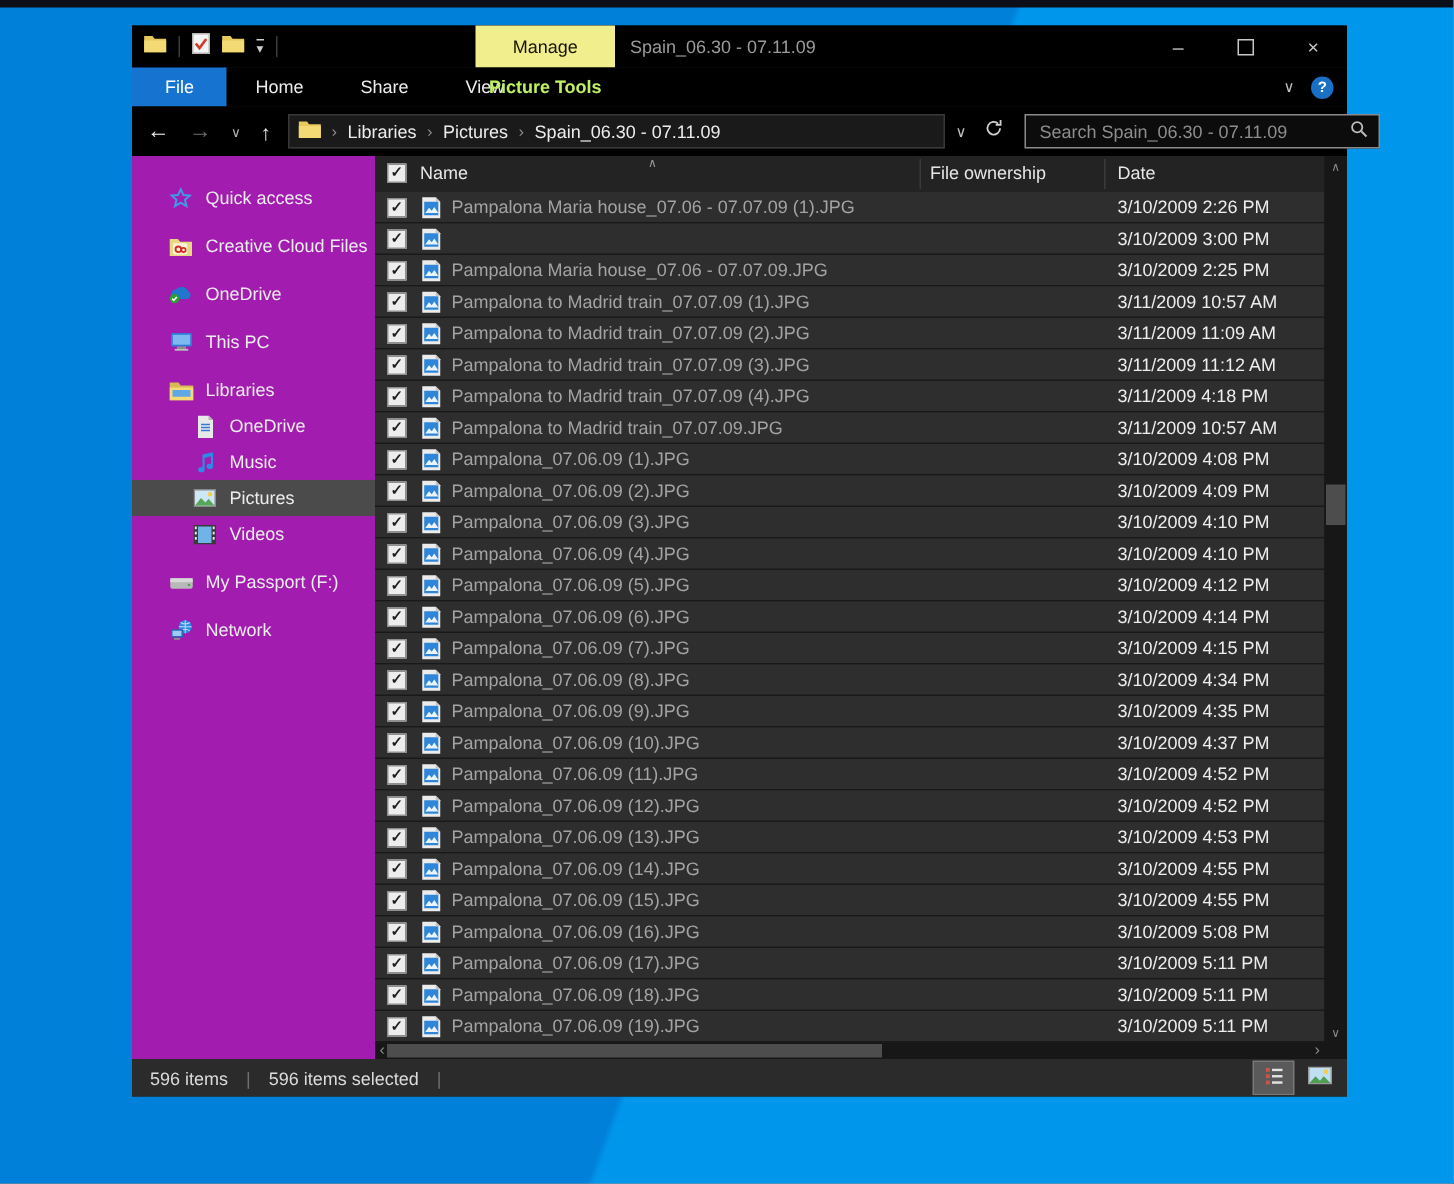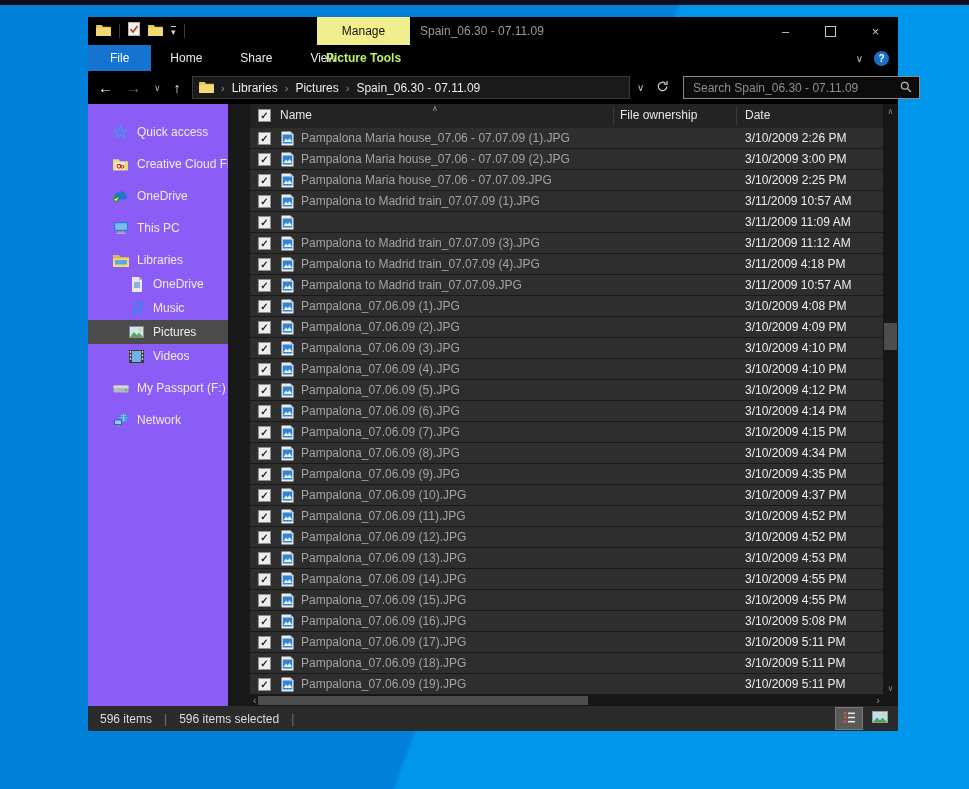--- a/index.html
+++ b/index.html
@@ -47,21 +47,21 @@
   .crumb-sep{color:#8f8f8f;font-size:11px;}
   .addr-actions{position:absolute;left:549px;top:5px;height:23px;display:flex;align-items:center;gap:12px;}
   .addr-chev{color:#c0c0c0;font-size:10px;}
   .search-box{position:absolute;left:595px;top:5px;width:237px;height:23px;border:1px solid #8a8a8a;
     background:#0c0c0c;display:flex;align-items:center;box-sizing:border-box;padding:0 7px;}
   .search-box input{flex:1;background:transparent;border:none;outline:none;color:#cfcfcf;font-size:12px;
     font-family:"Liberation Sans",sans-serif;min-width:0;}
   .search-box input::placeholder{color:#8d8d8d;}
 
   
-  .sidebar{position:absolute;left:0;top:87px;width:140px;bottom:25px;background:#8b5cf6;
+  .sidebar{position:absolute;left:0;top:87px;width:162px;bottom:25px;background:#a21caf;
     padding-top:8px;box-sizing:border-box;overflow:hidden;text-align:right;}
   .side-item{height:24px;display:flex;align-items:center;gap:8px;padding-left:24px;margin-top:8px;
     font-size:12px;color:#ececec;white-space:nowrap;}
   .side-item.child{margin-top:0;padding-left:40px;}
   .side-item.selected{background:#4b4b4b;}
   .sicon{width:17px;display:flex;justify-content:center;align-items:center;flex:none;}
 
   
   .list-panel{position:absolute;left:162px;top:87px;right:0;bottom:25px;background:#1b1b1b;}
   .list-header{position:absolute;left:0;top:0;width:633px;height:24px;background:#232323;
@@ -339,21 +339,20 @@
         <div class="frow">
           <span class="cb">✓</span>
           <span class="ficon">
             <svg width="13" height="15" viewBox="0 0 13 15">
               <path d="M0.5 0.5h9l3 3v11h-12z" fill="#ececec"></path>
               <rect x="1.8" y="3.5" width="9.4" height="9" fill="#2f86d8"></rect>
               <path d="M2.5 11l2.5-3.5 1.8 2 1.7-2.5 2.7 4z" fill="#eaf4fc"></path>
               <path d="M9.5 0.5v3h3z" fill="#c4c4c4"></path>
             </svg>
           </span>
-          <span class="fname">Pampalona Maria house_07.06 - 07.07.09 (2).JPG</span>
           <span class="fdate">3/10/2009 3:00 PM</span>
         </div>
         <div class="frow">
           <span class="cb">✓</span>
           <span class="ficon">
             <svg width="13" height="15" viewBox="0 0 13 15">
               <path d="M0.5 0.5h9l3 3v11h-12z" fill="#ececec"></path>
               <rect x="1.8" y="3.5" width="9.4" height="9" fill="#2f86d8"></rect>
               <path d="M2.5 11l2.5-3.5 1.8 2 1.7-2.5 2.7 4z" fill="#eaf4fc"></path>
               <path d="M9.5 0.5v3h3z" fill="#c4c4c4"></path>
@@ -378,20 +377,21 @@
         <div class="frow">
           <span class="cb">✓</span>
           <span class="ficon">
             <svg width="13" height="15" viewBox="0 0 13 15">
               <path d="M0.5 0.5h9l3 3v11h-12z" fill="#ececec"></path>
               <rect x="1.8" y="3.5" width="9.4" height="9" fill="#2f86d8"></rect>
               <path d="M2.5 11l2.5-3.5 1.8 2 1.7-2.5 2.7 4z" fill="#eaf4fc"></path>
               <path d="M9.5 0.5v3h3z" fill="#c4c4c4"></path>
             </svg>
           </span>
+          <span class="fname">Pampalona to Madrid train_07.07.09 (2).JPG</span>
           <span class="fdate">3/11/2009 11:09 AM</span>
         </div>
         <div class="frow">
           <span class="cb">✓</span>
           <span class="ficon">
             <svg width="13" height="15" viewBox="0 0 13 15">
               <path d="M0.5 0.5h9l3 3v11h-12z" fill="#ececec"></path>
               <rect x="1.8" y="3.5" width="9.4" height="9" fill="#2f86d8"></rect>
               <path d="M2.5 11l2.5-3.5 1.8 2 1.7-2.5 2.7 4z" fill="#eaf4fc"></path>
               <path d="M9.5 0.5v3h3z" fill="#c4c4c4"></path>

